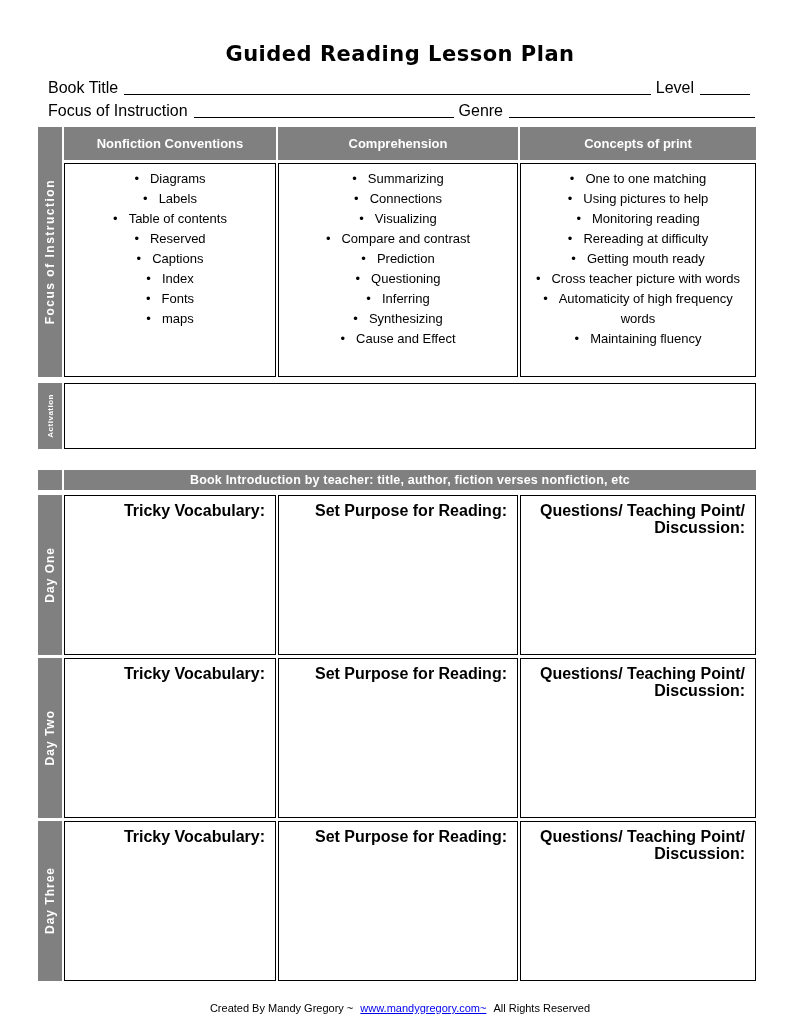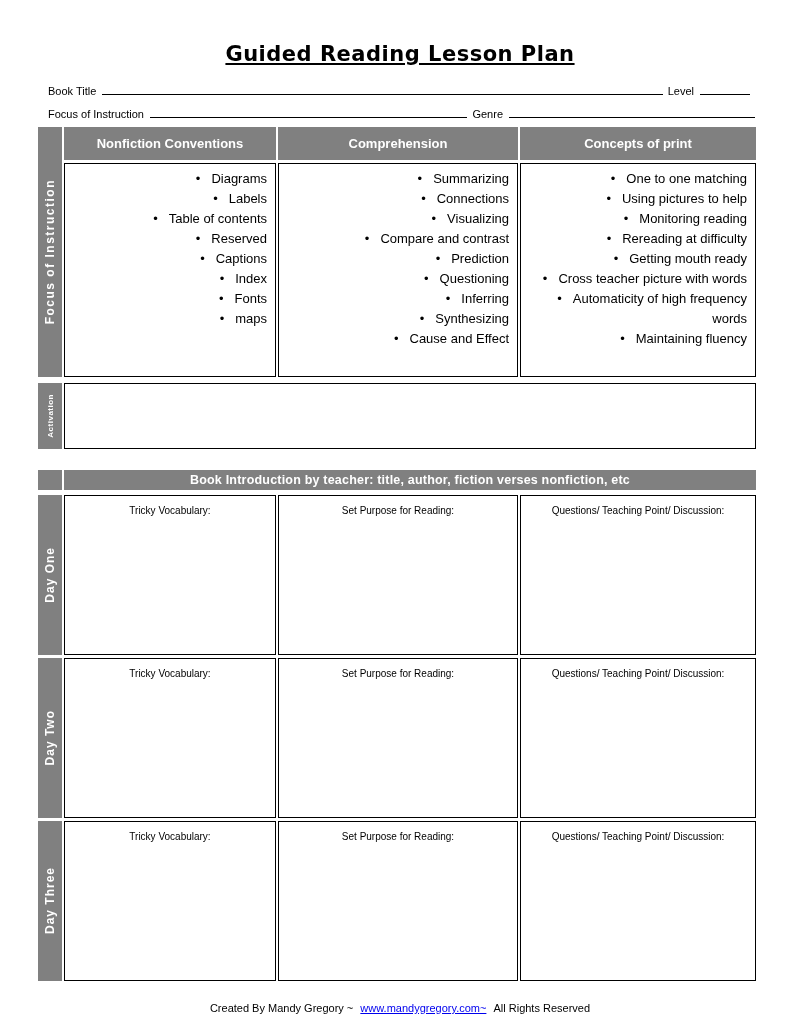--- a/index.html
+++ b/index.html
@@ -1,23 +1,23 @@
 <!DOCTYPE html>
 <html style="--section-gray: #808080; --link-blue: #0000EE;"><head>
 <meta charset="utf-8">
 <style>
   * { margin:0; padding:0; box-sizing:border-box; }
   html,body { width:800px; height:1035px; background:#fff; color:#000;
               font-family:"Liberation Sans", sans-serif; overflow:hidden; }
   .page { width:800px; height:1035px; padding-top:42px; position:relative; }
 
   .title { text-align:center; font-family:"DejaVu Sans", sans-serif;
-           font-weight:bold; font-size:21px; letter-spacing:0.5px;text-decoration:underline; }
+           font-weight:bold; font-size:21px; letter-spacing:0.5px; }
 
-  .fields { margin:12px 45px 6px 48px; font-size:11px; }
+  .fields { margin:12px 45px 6px 48px; font-size:16px; }
   .field-row { display:flex; align-items:flex-end; height:20px; margin-bottom:3px; }
   .flabel { white-space:nowrap; padding-bottom:1px; }
   .blank-line { border-bottom:1px solid #000; height:1px; margin:0 5px 3px 6px; }
   .line-flex { flex:1 1 auto; }
   .line-level { flex:0 0 50px; }
   .line-genre { flex:0 0 246px; margin-right:0; }
 
   .section { margin-left:38px; width:718px; display:grid;
              grid-template-columns:24px 212px 240px 236px; column-gap:2px; }
 
@@ -26,37 +26,37 @@
   .vtext { writing-mode:vertical-rl; transform:rotate(180deg); white-space:nowrap; }
   .focus-side .vtext { font-size:12px; letter-spacing:1.5px; }
   .act-side .vtext { font-size:8px; letter-spacing:0.5px; }
   .day-side .vtext { font-size:12px; letter-spacing:1px; }
 
   .focus-grid { grid-template-rows:33px 214px; row-gap:3px; }
   .focus-side { grid-row:1 / 3; }
   .col-header { background:var(--section-gray,#808080); color:#fff; font-weight:bold;
                 font-size:13px; display:flex; align-items:center; justify-content:center; }
   .list-box { border:1.5px solid #000; background:#fff; padding-top:5px; font-size:13px; }
-  .bullet-item { text-align:right; line-height:20px; padding:0 8px; }
+  .bullet-item { text-align:center; line-height:20px; padding:0 8px; }
   .bullet-item::before { content:"\2022"; margin-right:11px; }
 
   .act-grid { margin-top:6px; grid-template-rows:66px; }
   .empty-box { border:1.5px solid #000; background:#fff; grid-column:2 / 5; }
 
   .intro-grid { margin-top:21px; grid-template-rows:20px; }
   .intro-stub { background:var(--section-gray,#808080); }
   .intro-bar { grid-column:2 / 5; background:var(--section-gray,#808080); color:#fff;
                font-weight:bold; font-size:12.5px; display:flex; align-items:center;
                justify-content:center; letter-spacing:0.2px; }
 
   .day-grid { grid-template-rows:160px; }
   .day-grid.first { margin-top:5px; }
   .day-grid.next { margin-top:3px; }
   .day-cell { border:1.5px solid #000; background:#fff; padding:6px 10px 0 10px; }
-  .cell-header { font-weight:normal; font-size:10px; text-align:center; line-height:17px; }
+  .cell-header { font-weight:bold; font-size:16px; text-align:right; line-height:17px; }
 
   .footer { margin-top:21px; text-align:center; font-size:11px; font-weight:normal; }
   .footer span { margin:0 2px; }
   .footer-link { color:var(--link-blue,#0000EE); text-decoration:underline; cursor:pointer; }
 </style>
 </head>
 <body>
 
 <div class="page">
 

